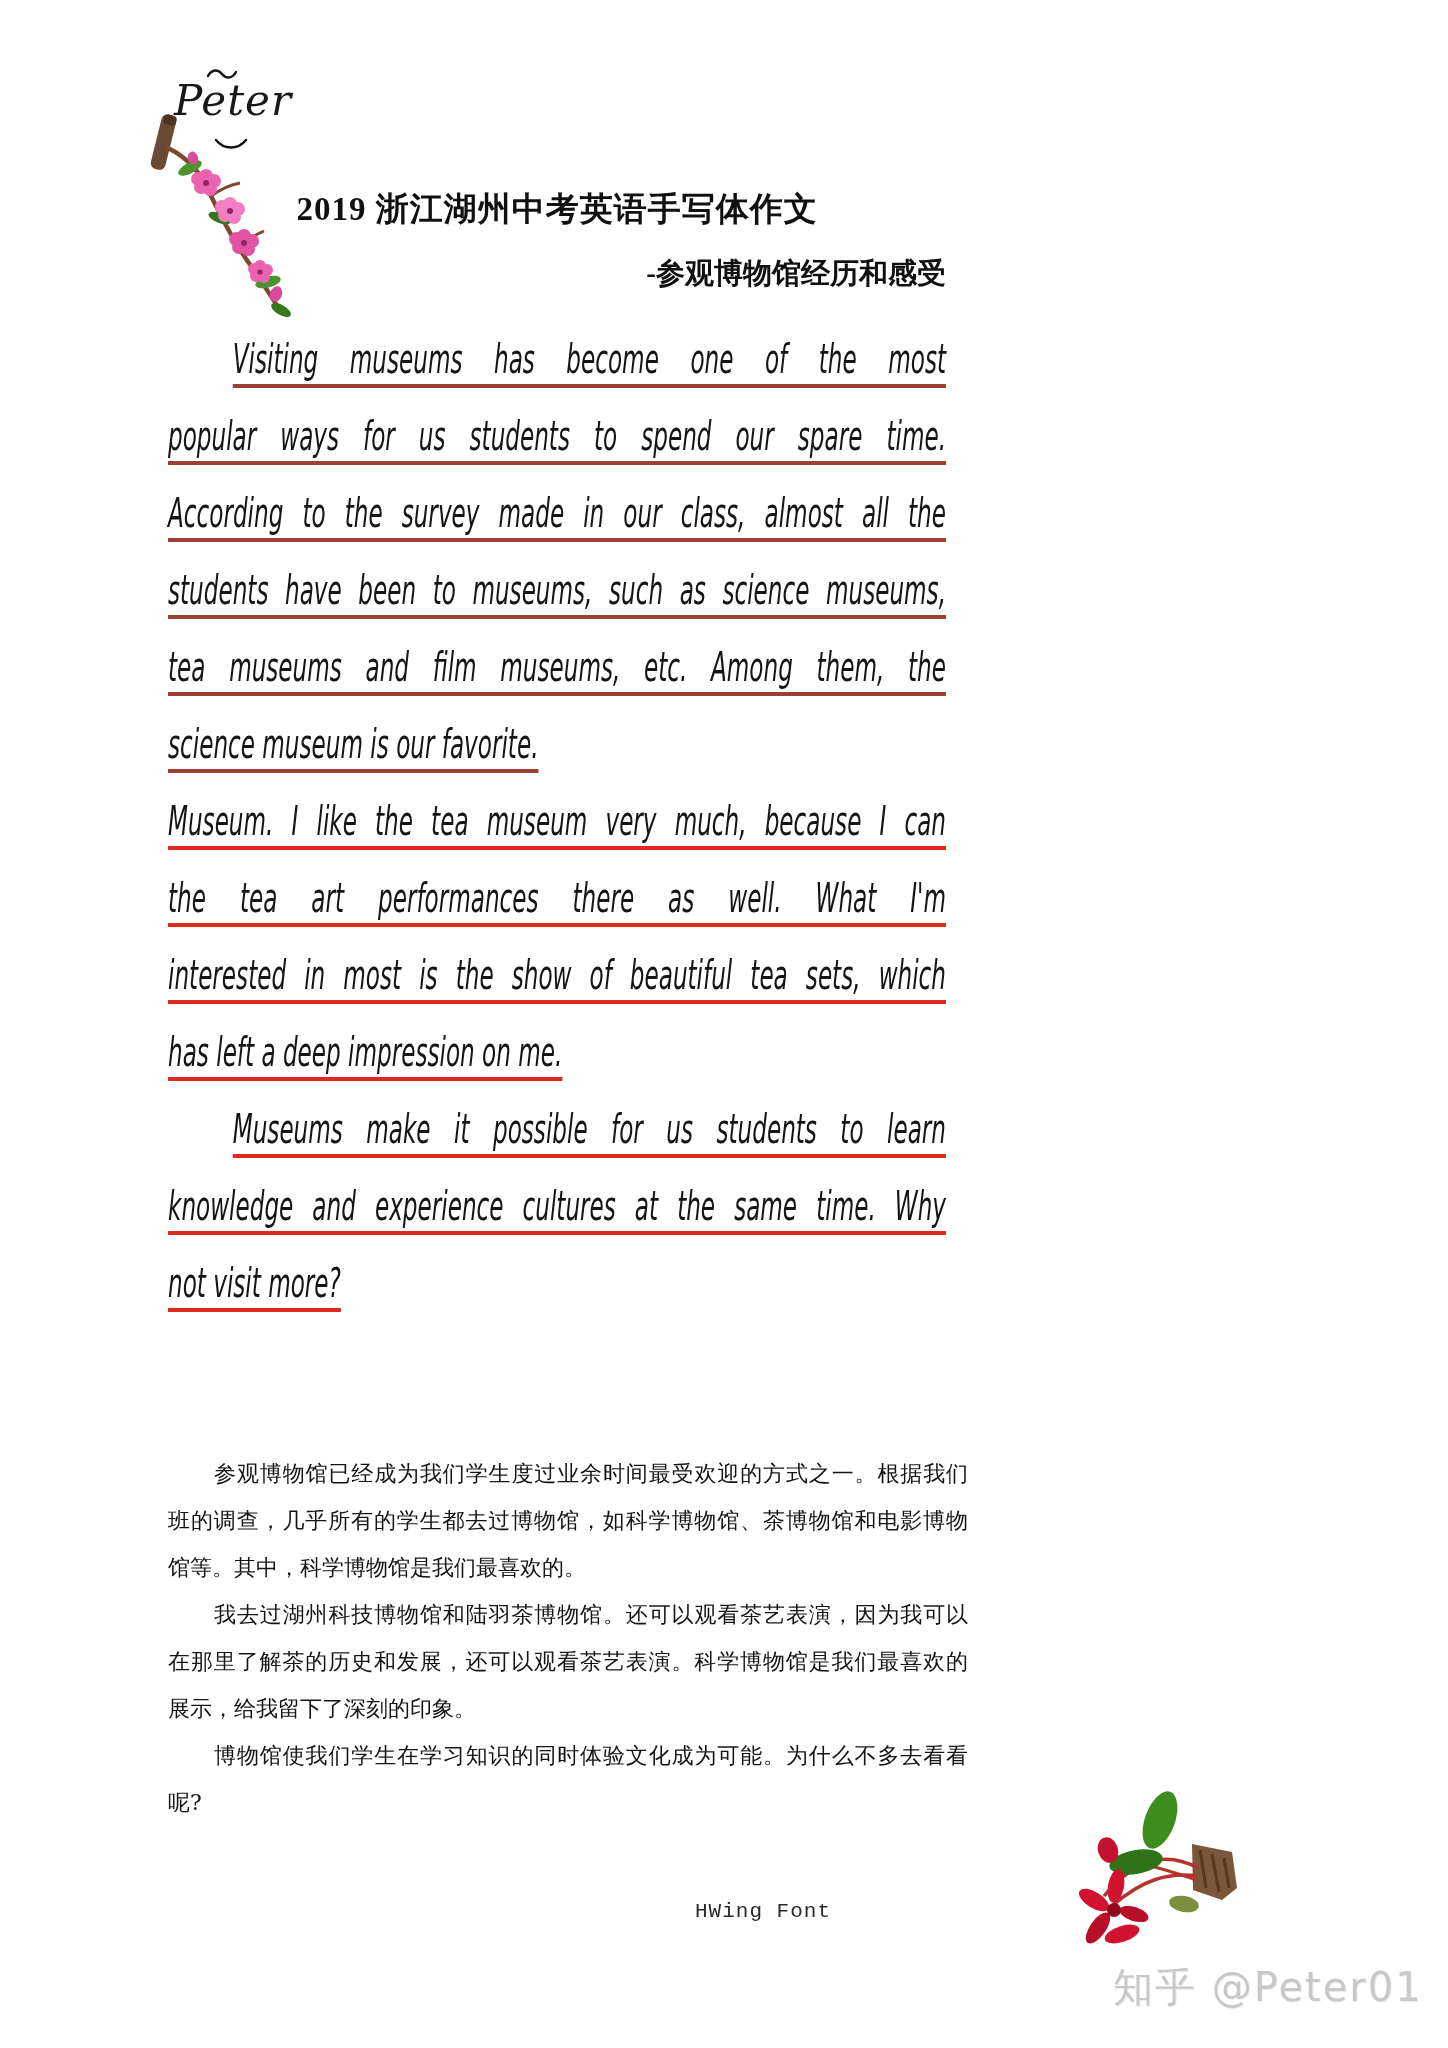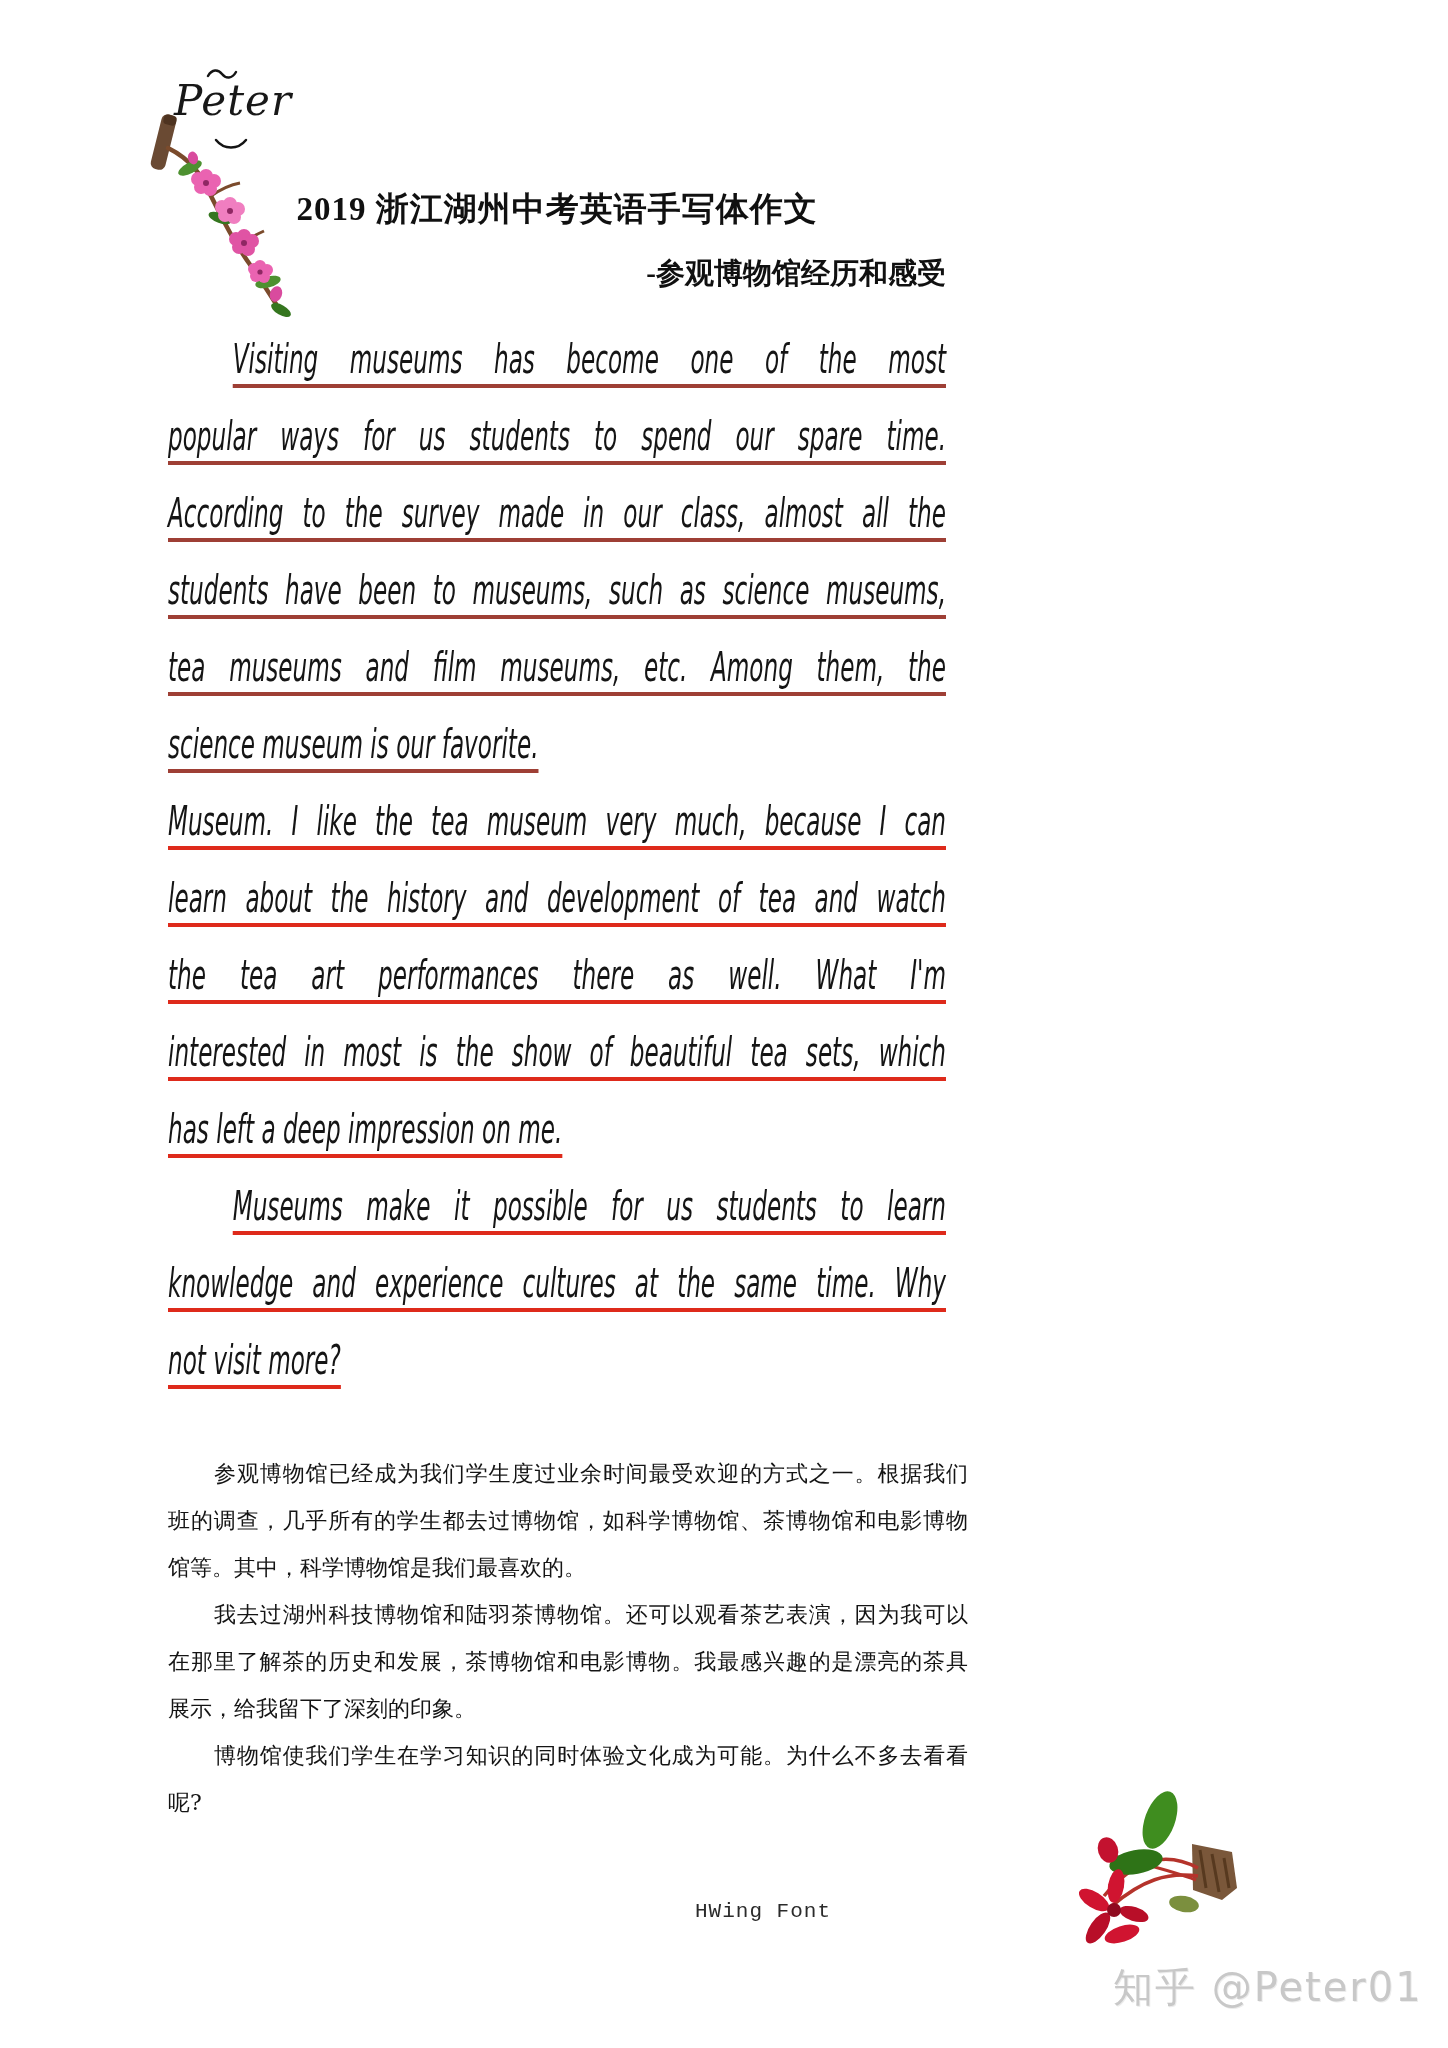--- a/index.html
+++ b/index.html
@@ -130,23 +130,20 @@
         <span class="einner">tea museums and film museums, etc. Among them, the</span>
       </div>
     <div class="eline p1 last">
         <span class="einner">science museum is our favorite.</span>
       </div>
 
     <div class="eline p2">
         <span class="einner">Museum. I like the tea museum very much, because I can</span>
       </div>
     <div class="eline p2">
-        <span class="einner">learn about the history and development of tea and watch</span>
-      </div>
-    <div class="eline p2">
         <span class="einner">the tea art performances there as well. What I'm</span>
       </div>
     <div class="eline p2">
         <span class="einner">interested in most is the show of beautiful tea sets, which</span>
       </div>
     <div class="eline p2 last">
         <span class="einner">has left a deep impression on me.</span>
       </div>
 
     <div class="eline p3 indent">
@@ -168,21 +165,21 @@
         <span class="cinner">班的调查，几乎所有的学生都去过博物馆，如科学博物馆、茶博物馆和电影博物</span>
       </div>
     <div class="cline last">
         <span class="cinner">馆等。其中，科学博物馆是我们最喜欢的。</span>
       </div>
 
     <div class="cline indent">
         <span class="cinner">我去过湖州科技博物馆和陆羽茶博物馆。还可以观看茶艺表演，因为我可以</span>
       </div>
     <div class="cline">
-        <span class="cinner">在那里了解茶的历史和发展，茶博物馆和电影博物。我最感兴趣的是漂亮的茶具</span>
+        <span class="cinner">在那里了解茶的历史和发展，还可以观看茶艺表演。科学博物馆是我们最喜欢的</span>
       </div>
     <div class="cline last">
         <span class="cinner">展示，给我留下了深刻的印象。</span>
       </div>
 
     <div class="cline indent">
         <span class="cinner">博物馆使我们学生在学习知识的同时体验文化成为可能。为什么不多去看看</span>
       </div>
     <div class="cline last">
         <span class="cinner">呢?</span>

